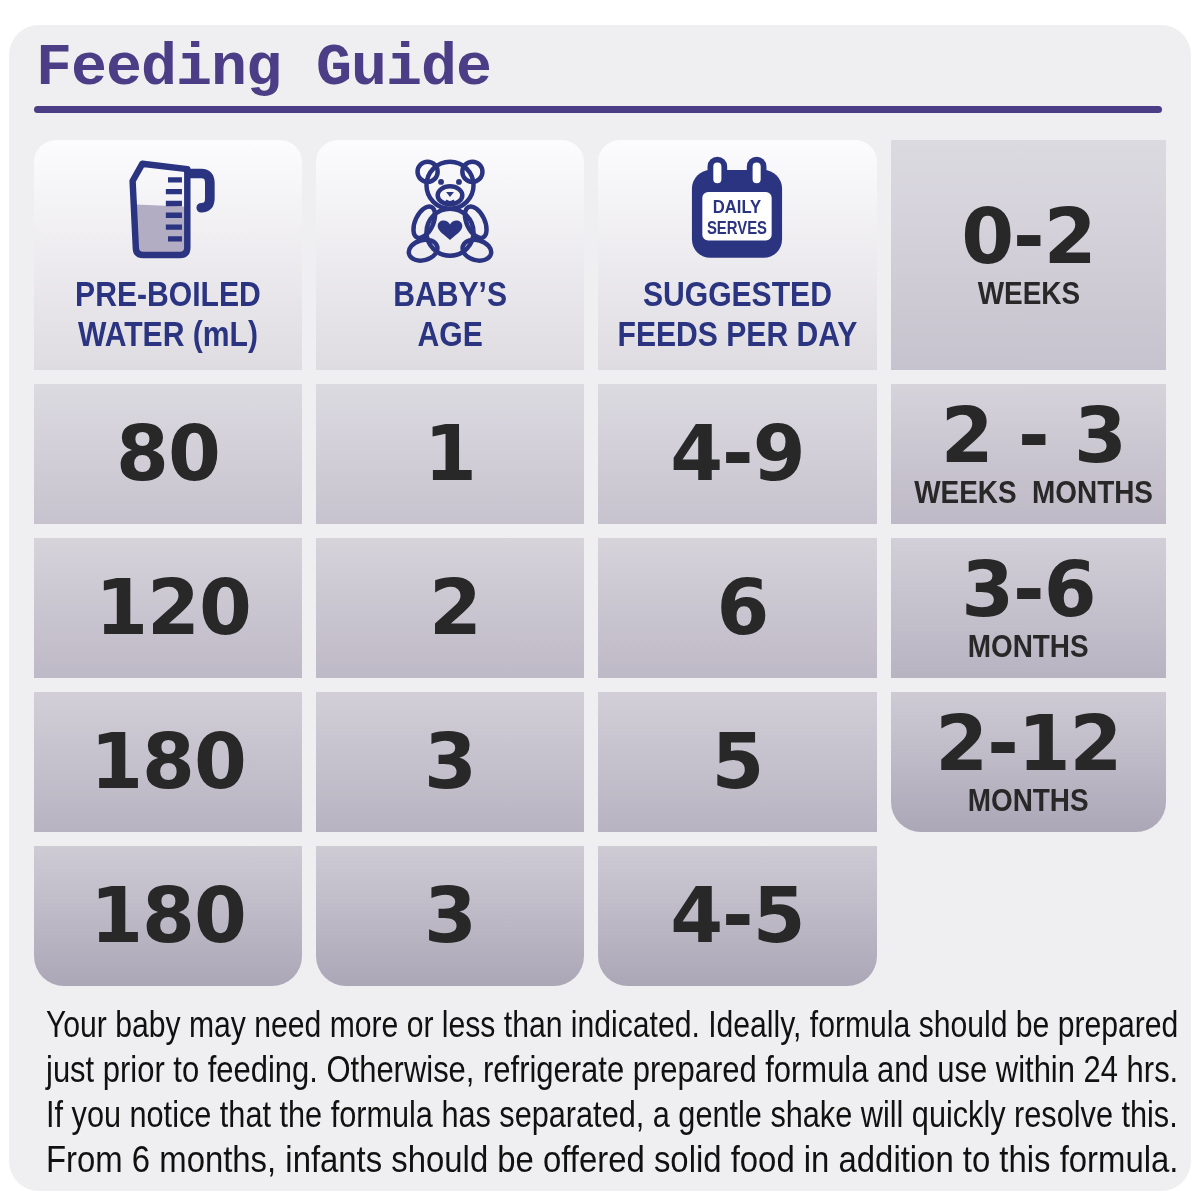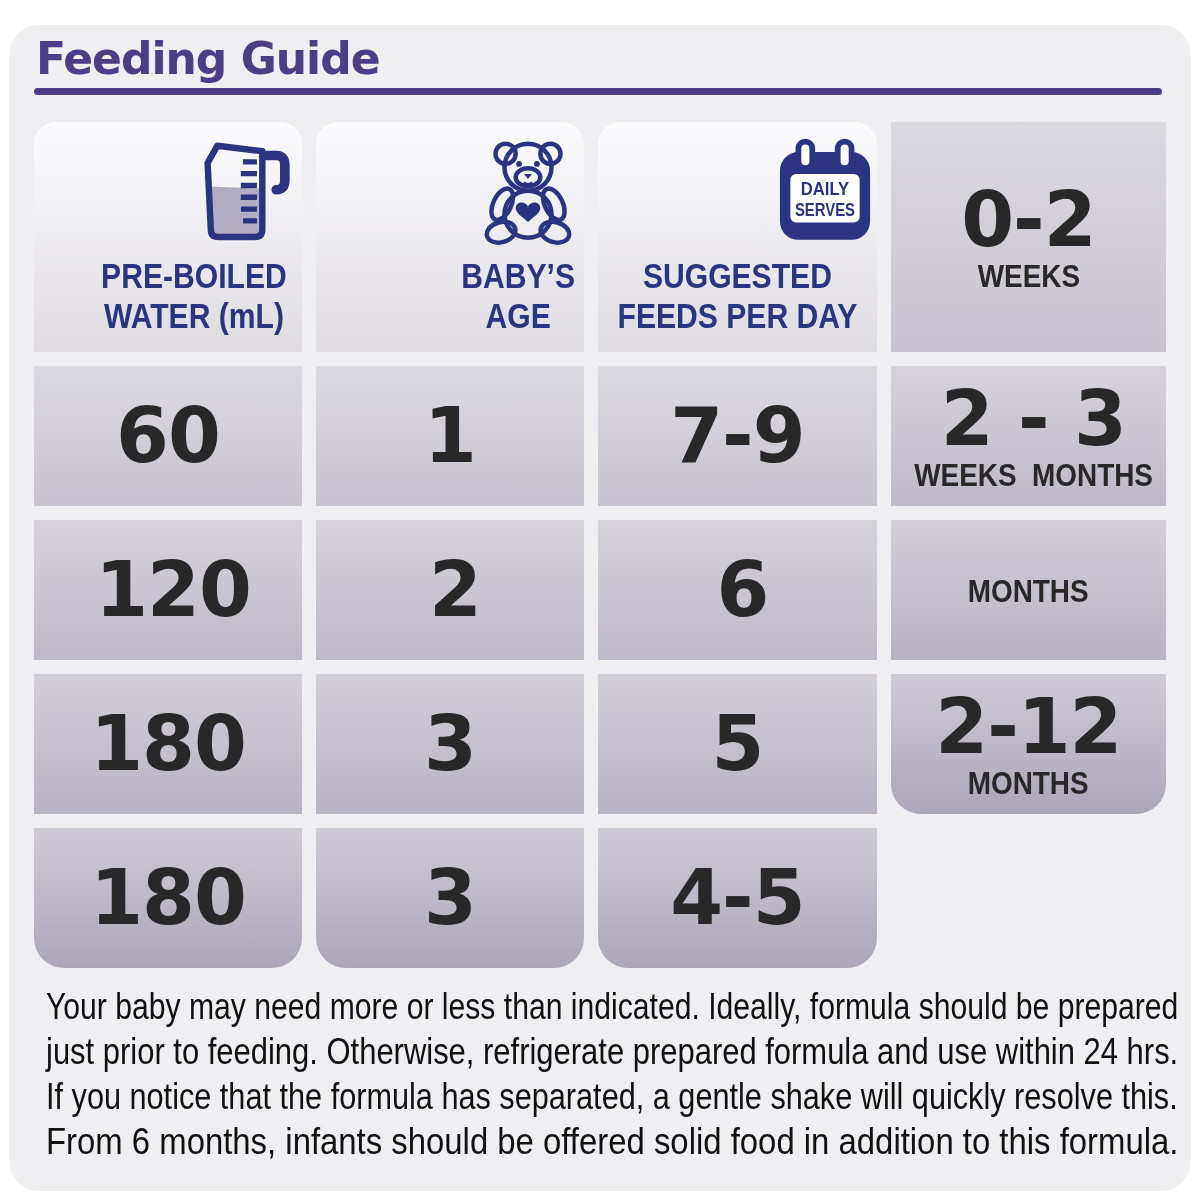--- a/index.html
+++ b/index.html
@@ -2,31 +2,32 @@
 <html><head>
 <meta charset="utf-8">
 <style>
   * { margin:0; padding:0; box-sizing:border-box; }
   html,body { width:1200px; height:1200px; background:#ffffff; font-family:"DejaVu Sans",sans-serif; }
   .card {
     position:absolute; left:9px; top:25px; width:1182px; height:1166px;
     background:#efeef0; border-radius:30px; padding:10px 25px 0 25px; overflow:hidden;
   }
   .title {
-    font-size:44px; font-weight:bold; color:#4b3e86; letter-spacing:-1px; line-height:1.1;
+    font-size:60px; font-weight:bold; color:#4b3e86; letter-spacing:-1px; line-height:1.1;
     padding-left:2px;
+    font-family:Liberation Mono, monospace;
   }
   .rule { margin-top:5px; height:7px; background:#4b3e86; border-radius:4px; width:1128px; }
   .grid {
     margin-top:27px; display:grid; grid-template-columns:repeat(4,1fr);
     grid-template-rows:230px 140px 140px 140px 140px; gap:14px;
   }
   .hcell {
     background:linear-gradient(#fcfbfd,#dedce1); border-radius:22px 22px 0 0;
-    display:flex; flex-direction:column; align-items:flex-end; padding-top:10px;
+    display:flex; flex-direction:column; align-items:center; padding-top:10px;
   }
   .iconbox { height:122px; display:flex; align-items:center; justify-content:center; }
   .hlabel { text-align:center; color:#2a3480; font-family:"Liberation Sans",sans-serif;
     font-weight:bold; font-size:35px; line-height:40px; margin-top:2px; }
   .hlabel div { transform:scaleX(0.86); transform-origin:center; white-space:nowrap; }
   .cell {
     display:flex; flex-direction:column; align-items:center; justify-content:center;
     color:#282828; text-align:center;
   }
   .r0 { background:linear-gradient(#dcdae1,#c7c3ce); }
@@ -115,44 +116,45 @@
         <div>SUGGESTED</div>
         <div>FEEDS PER DAY</div>
       </div>
     </div>
 
     <div class="cell r0">
       <div class="val">0-2</div>
       <div class="unit">WEEKS</div>
     </div>
     <div class="cell r0">
-      <div class="val">60</div>
+      <div class="val">80</div>
     </div>
     <div class="cell r0">
       <div class="val">1</div>
     </div>
     <div class="cell r0">
-      <div class="val">7-9</div>
+      <div class="val">4-9</div>
     </div>
 
     <div class="cell r1">
       <div class="val">2 - 3</div>
       <div class="unit">WEEKS  MONTHS</div>
     </div>
     <div class="cell r1">
       <div class="val">120</div>
     </div>
     <div class="cell r1">
       <div class="val">2</div>
     </div>
     <div class="cell r1">
       <div class="val">6</div>
     </div>
 
     <div class="cell r2">
+      <div class="val">3-6</div>
       <div class="unit">MONTHS</div>
     </div>
     <div class="cell r2">
       <div class="val">180</div>
     </div>
     <div class="cell r2">
       <div class="val">3</div>
     </div>
     <div class="cell r2">
       <div class="val">5</div>

